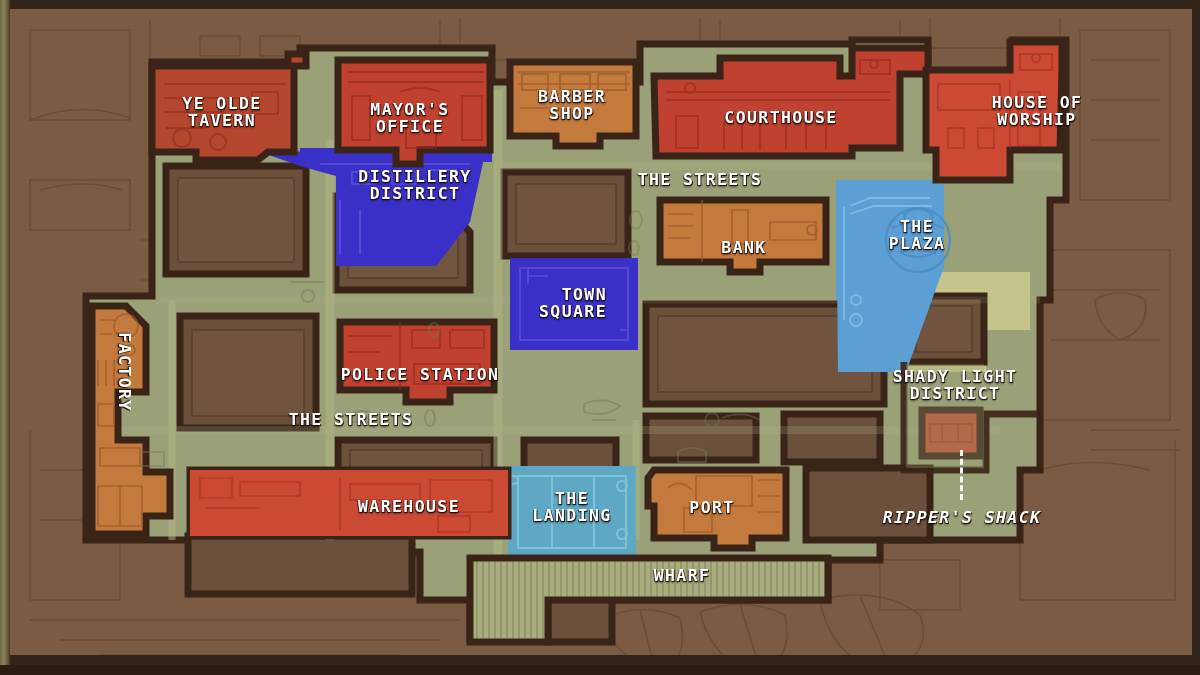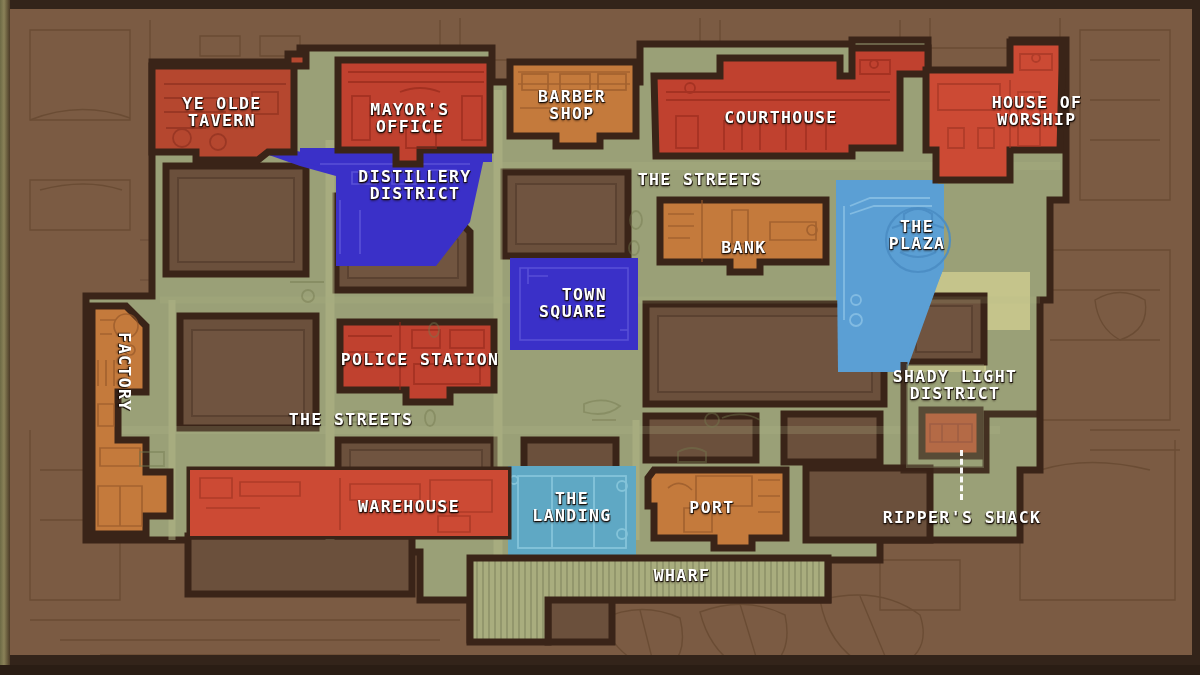--- a/index.html
+++ b/index.html
@@ -443,27 +443,27 @@
   <div class="maplabel sz-lg" style="left:1037px; top:112px;">HOUSE OF
 WORSHIP</div>
   <div class="maplabel sz-lg" style="left:371px; top:186px;margin-left:44px;">DISTILLERY
 DISTRICT</div>
   <div class="maplabel sz-lg" style="left:700px; top:180px;">THE STREETS</div>
   <div class="maplabel sz-lg" style="left:744px; top:248px;">BANK</div>
   <div class="maplabel sz-lg" style="left:917px; top:236px;">THE
 PLAZA</div>
   <div class="maplabel sz-lg" style="left:573px; top:304px;text-align:right;">TOWN
 SQUARE</div>
-  <div class="maplabel sz-lg" style="left:420px; top:360px;">POLICE STATION</div>
+  <div class="maplabel sz-lg" style="left:420px; top:375px;">POLICE STATION</div>
   <div class="maplabel sz-lg vert" style="left:124px; top:372px;">FACTORY</div>
   <div class="maplabel sz-lg" style="left:955px; top:386px;">SHADY LIGHT
 DISTRICT</div>
   <div class="maplabel sz-lg" style="left:351px; top:420px;">THE STREETS</div>
   <div class="maplabel sz-lg" style="left:385px; top:507px;padding-left:48px;">WAREHOUSE</div>
   <div class="maplabel sz-lg" style="left:572px; top:508px;">THE
 LANDING</div>
   <div class="maplabel sz-lg" style="left:712px; top:508px;">PORT</div>
-  <div class="maplabel sz-lg" style="left:962px; top:518px;">RIPPER'S SHACK</div>
+  <div class="maplabel sz-lg" style="left:962px; top:518px;font-style:italic;">RIPPER'S SHACK</div>
   <div class="maplabel sz-lg" style="left:652px; top:576px;margin-left:30px;">WHARF</div>
 
   <div id="frame-glow-left"></div>
   <div id="frame-border"></div>
 </div>
 
 </body></html>

